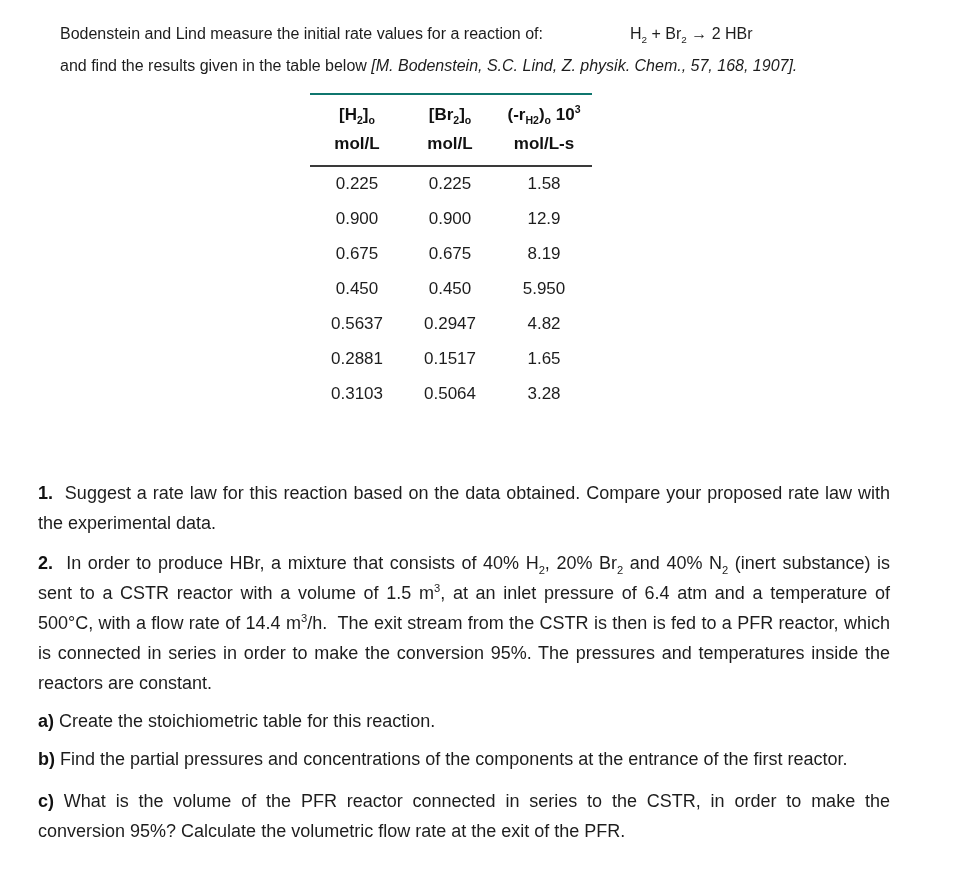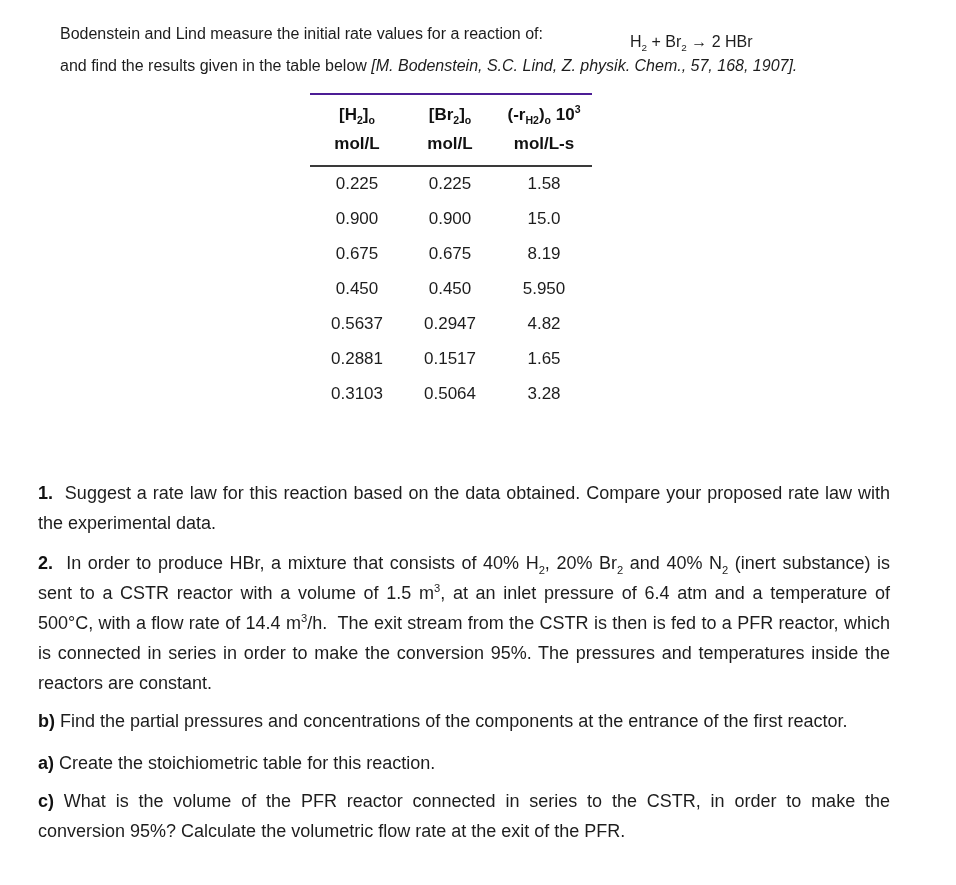--- a/index.html
+++ b/index.html
@@ -14,38 +14,38 @@
   .page { width: 956px; height: 885px; padding: 18px 8px 0 38px; }
 
   
   .intro-line1 {
     position: relative;
     margin: 0 0 0 22px;
     font-size: 16px;
     line-height: 32px;
     white-space: nowrap;
   }
-  .equation { position: absolute; left: 570px; top: 8px; }
+  .equation { position: absolute; left: 570px; top: 0; }
   .intro-line2 {
     margin: 0 0 8px 22px;
     font-size: 16px;
     line-height: 32px;
     white-space: nowrap;
   }
 
   sub, sup { line-height: 0; font-size: 0.62em; }
 
   
   .table-wrap { margin: 11px 0 0 272px; }
   table { border-collapse: collapse; table-layout: fixed; }
   col.c1 { width: 94px; }
   col.c2 { width: 92px; }
   col.c3 { width: 96px; }
   thead th {
-    border-top: 2px solid #4c1d95;
+    border-top: 2px solid #0f766e;
     border-bottom: 2px solid #3a3a3a;
     font-size: 17px;
     font-weight: bold;
     padding: 5px 0 7px 0;
     text-align: center;
     white-space: nowrap;
     color: #111;
   }
   thead th .sym, thead th .unit { line-height: 29px; }
   tbody td {
@@ -105,21 +105,21 @@
       </thead>
       <tbody>
           <tr>
             <td>0.225</td>
             <td>0.225</td>
             <td>1.58</td>
           </tr>
           <tr>
             <td>0.900</td>
             <td>0.900</td>
-            <td>15.0</td>
+            <td>12.9</td>
           </tr>
           <tr>
             <td>0.675</td>
             <td>0.675</td>
             <td>8.19</td>
           </tr>
           <tr>
             <td>0.450</td>
             <td>0.450</td>
             <td>5.950</td>
@@ -139,18 +139,18 @@
             <td>0.5064</td>
             <td>3.28</td>
           </tr>
         </tbody>
     </table>
   </div>
 
   <div class="questions">
     <p class="q just q-1"><b>1.</b>&nbsp; Suggest a rate law for this reaction based on the data obtained. Compare your proposed rate law with the experimental data.</p>
     <p class="q just q-2"><b>2.</b>&nbsp; In order to produce HBr, a mixture that consists of 40% H<sub>2</sub>, 20% Br<sub>2</sub> and 40% N<sub>2</sub> (inert substance) is sent to a CSTR reactor with a volume of 1.5 m<sup>3</sup>, at an inlet pressure of 6.4 atm and a temperature of 500°C, with a flow rate of 14.4 m<sup>3</sup>/h.&nbsp; The exit stream from the CSTR is then is fed to a PFR reactor, which is connected in series in order to make the conversion 95%. The pressures and temperatures inside the reactors are constant.</p>
+    <p class="q q-a"><b>a)</b> Create the stoichiometric table for this reaction.</p>
     <p class="q q-b"><b>b)</b> Find the partial pressures and concentrations of the components at the entrance of the first reactor.</p>
-    <p class="q q-a"><b>a)</b> Create the stoichiometric table for this reaction.</p>
     <p class="q just q-c"><b>c)</b> What is the volume of the PFR reactor connected in series to the CSTR, in order to make the conversion 95%? Calculate the volumetric flow rate at the exit of the PFR.</p>
   </div>
 
 </div>
 
 </body></html>

